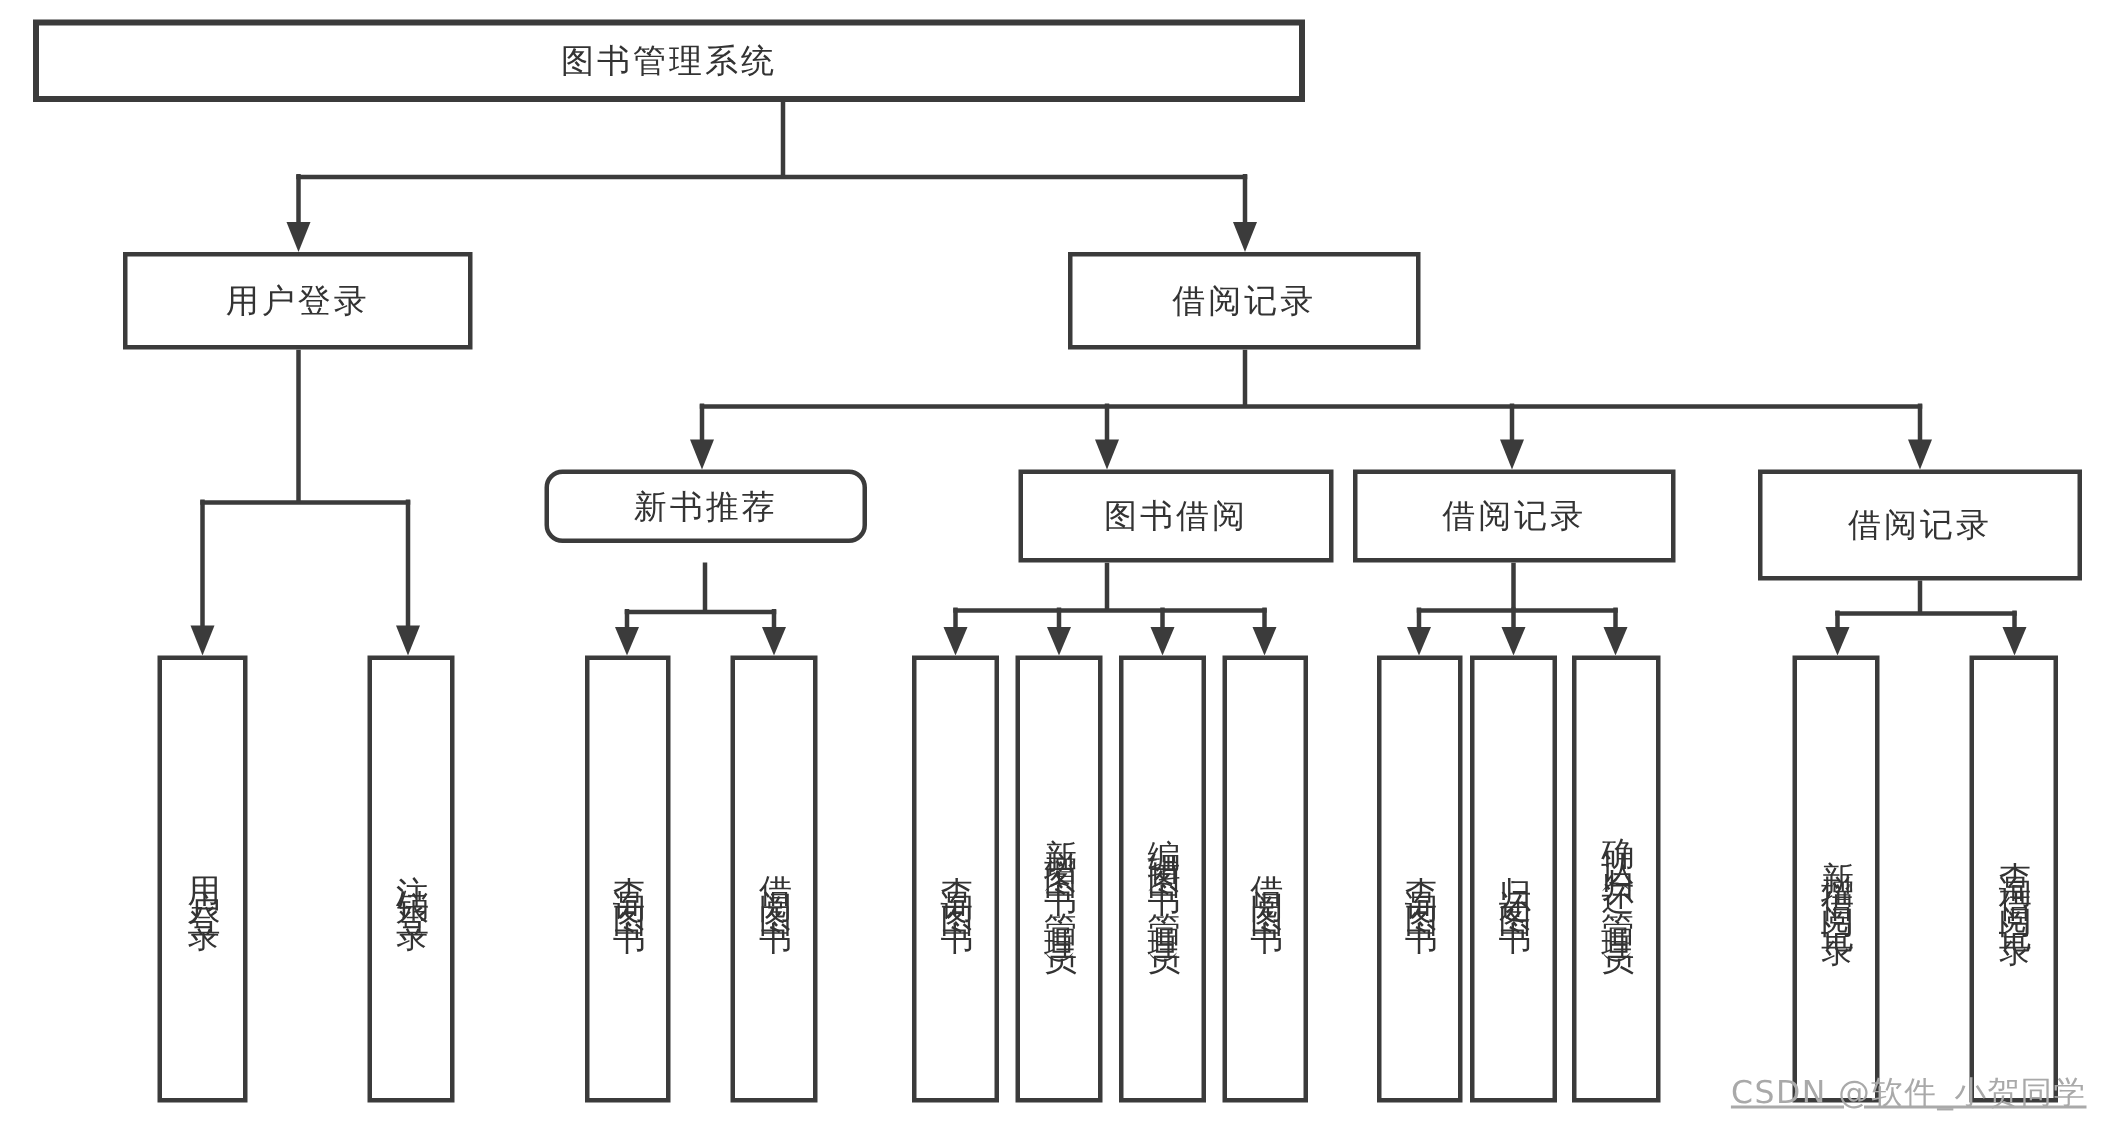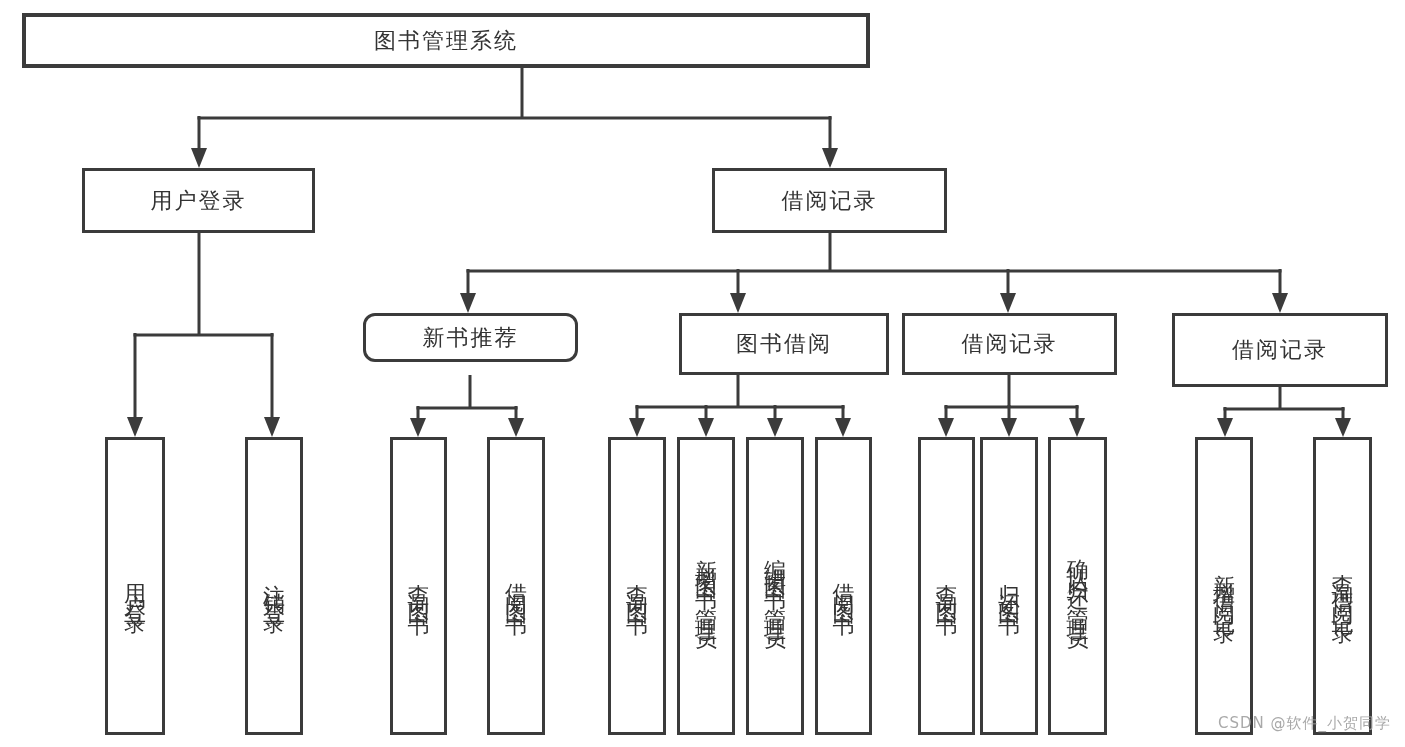--- a/index.html
+++ b/index.html
@@ -59,25 +59,26 @@
     writing-mode: vertical-rl;
     text-orientation: mixed;
     letter-spacing: 10px;
     line-height: 1;
     white-space: nowrap;
   }
   #watermark {
     position: absolute;
     top: 714px;
     right: 14px;
-    font-size: 15px;
+    font-size: 21px;
     color: var(--watermark);
     letter-spacing: 1px;
     z-index: 5;
     white-space: nowrap;
+    text-decoration: underline;
   }
 </style>
 </head>
 <body>
 
 <div id="stage">
 
   <svg id="connectors" viewBox="0 0 1405 747" xmlns="http://www.w3.org/2000/svg">
 
     <g>

